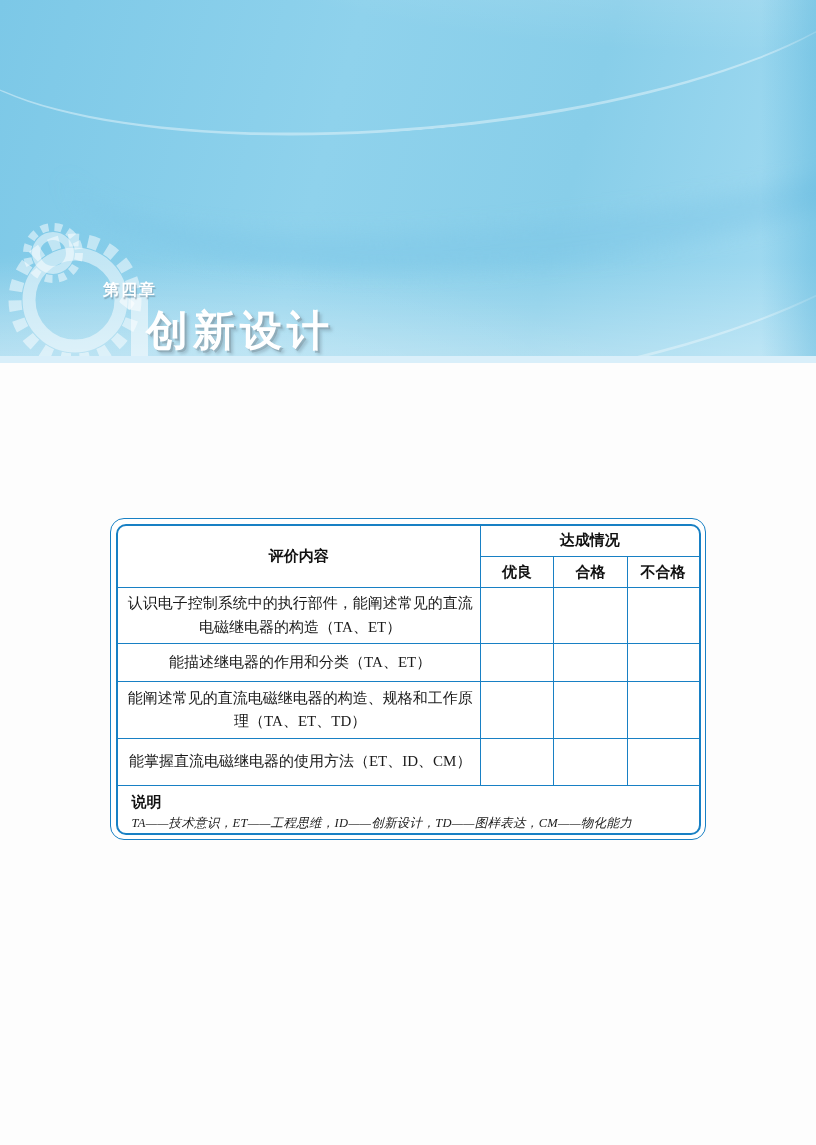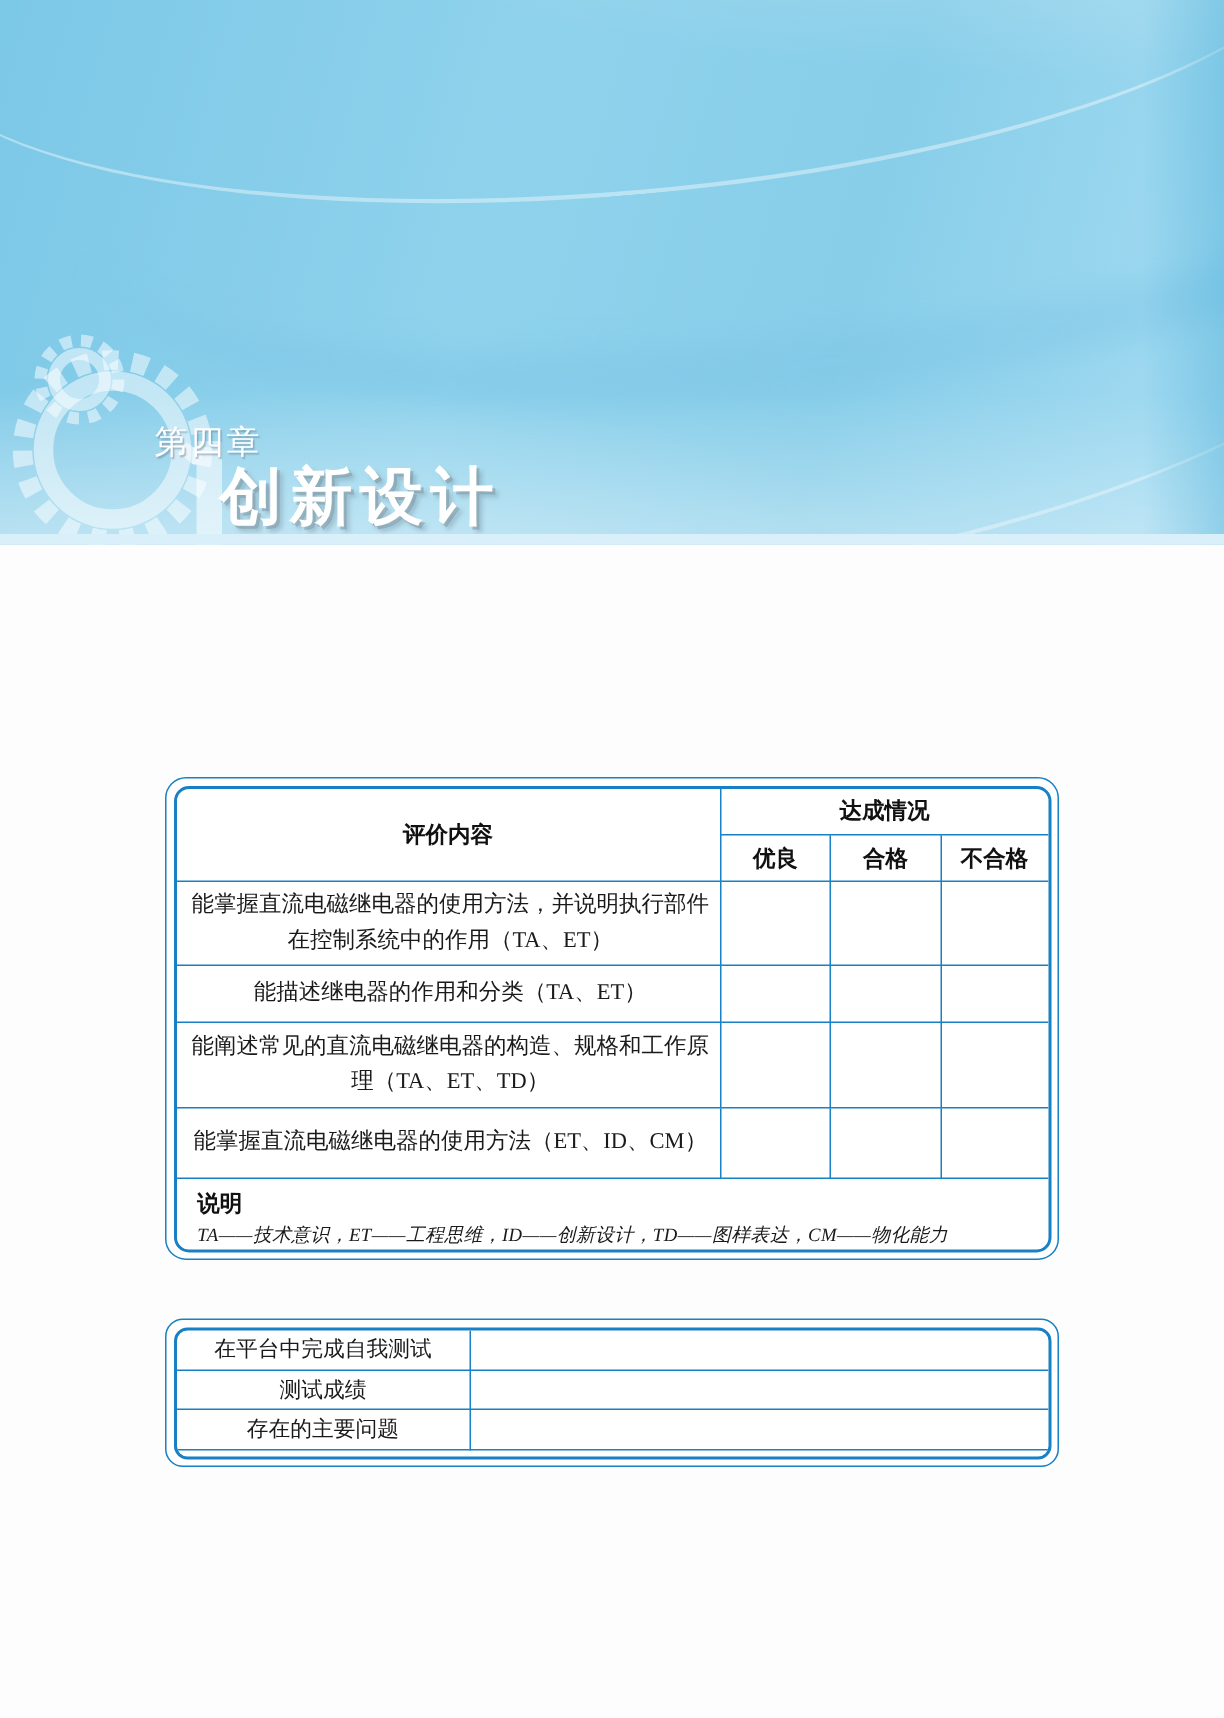--- a/index.html
+++ b/index.html
@@ -43,21 +43,21 @@
     position:absolute; left:131px; top:294px; width:17px; height:76px;
     background:rgba(255,255,255,0.55); border-radius:2px;
   }
   .one-bar::before {
     content:""; position:absolute; left:-11px; top:4px; width:14px; height:9px;
     background:rgba(255,255,255,0.55); transform:rotate(38deg); border-radius:2px;
   }
 
   .chapter-label {
     position:absolute; left:103px; top:280px;
-    font-weight:normal; font-size:22px; letter-spacing:2px; color:#fff;
+    font-weight:bold; font-size:16px; letter-spacing:2px; color:#fff;
     text-shadow:1px 1.5px 1px rgba(105,130,145,0.55);
   }
   .page-title {
     position:absolute; left:146px; top:303px;
     font-weight:bold; font-size:42px; letter-spacing:5px; color:#fff;
     text-shadow:2px 2px 0 rgba(130,152,163,0.55), 4px 4px 3px rgba(108,132,146,0.35);
   }
 
   
   .rbox-outer {
@@ -150,21 +150,21 @@
             <td rowspan="2" class="th el">评价内容</td>
             <td colspan="3" class="th er">达成情况</td>
           </tr>
           <tr class="hrow">
             <td class="th">优良</td>
             <td class="th">合格</td>
             <td class="th er">不合格</td>
           </tr>
 
           <tr class="row-0">
-            <td class="body-cell el">能掌握直流电磁继电器的使用方法，并说明执行部件在控制系统中的作用（TA、ET）</td>
+            <td class="body-cell el">认识电子控制系统中的执行部件，能阐述常见的直流电磁继电器的构造（TA、ET）</td>
             <td></td>
             <td></td>
             <td class="er"></td>
           </tr>
           <tr class="row-1">
             <td class="body-cell el">能描述继电器的作用和分类（TA、ET）</td>
             <td></td>
             <td></td>
             <td class="er"></td>
           </tr>
@@ -183,38 +183,14 @@
         </tbody>
       </table>
 
       <div class="note">
         <div class="note-label">说明</div>
         <div class="note-text">TA——技术意识，ET——工程思维，ID——创新设计，TD——图样表达，CM——物化能力</div>
       </div>
     </div>
   </section>
 
-  <section class="rbox-outer selftest-box" style="border-radius:12px;">
-    <div class="rbox-inner" style="border-radius:9px;">
-      <table class="st-table">
-        <colgroup>
-          <col style="width:196px">
-            <col>
-        </colgroup>
-        <tbody>
-          <tr>
-            <td class="st-label el">在平台中完成自我测试</td>
-            <td class="st-value er"></td>
-          </tr>
-          <tr>
-            <td class="st-label el">测试成绩</td>
-            <td class="st-value er"></td>
-          </tr>
-          <tr>
-            <td class="st-label el">存在的主要问题</td>
-            <td class="st-value er"></td>
-          </tr>
-        </tbody>
-      </table>
-    </div>
-  </section>
 
 </div>
 
 </body></html>

